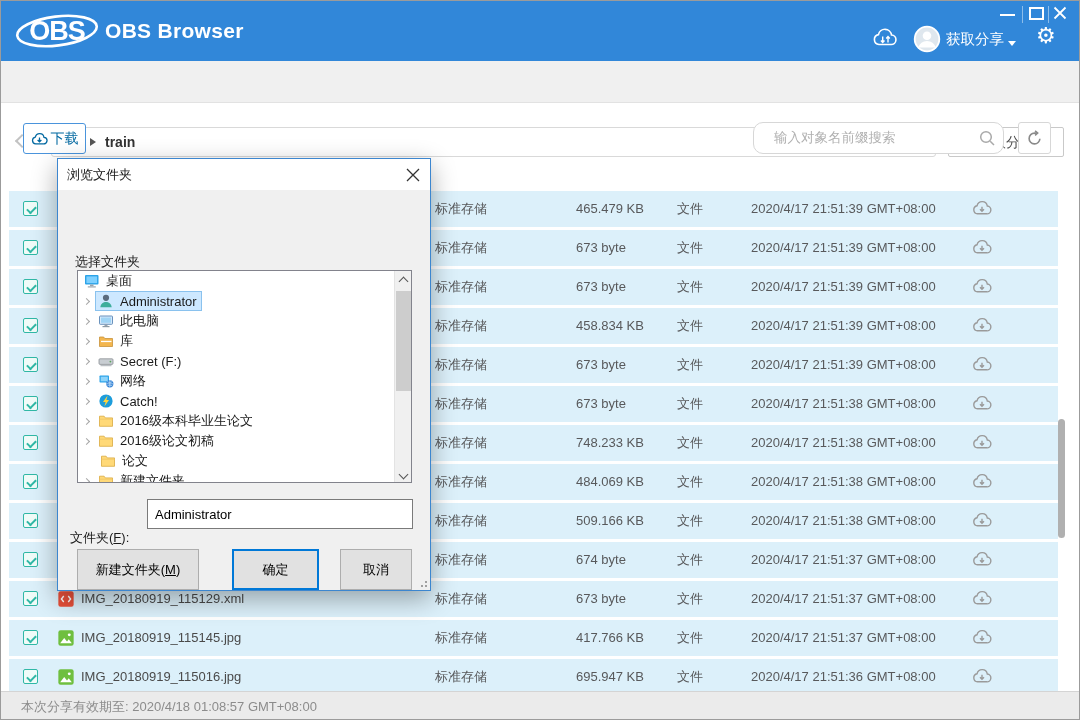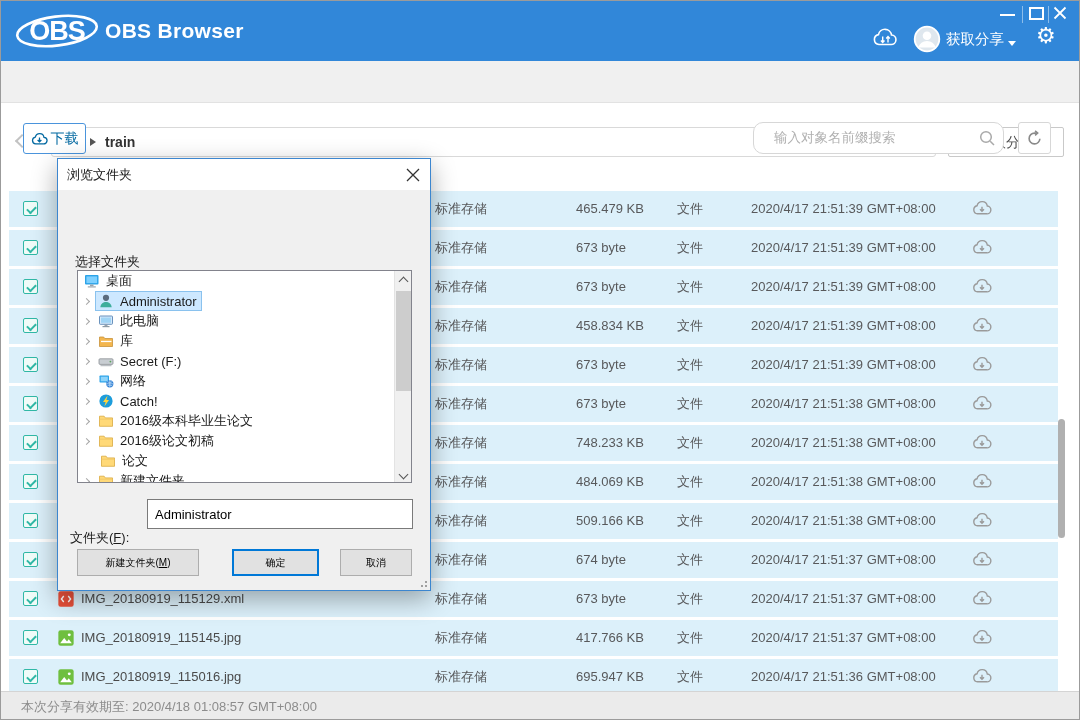--- a/index.html
+++ b/index.html
@@ -71,21 +71,21 @@
   .tic { width:16px; height:16px; flex:0 0 auto; }
   .tic svg { width:16px; height:16px; display:block; }
   .tlabel { margin-left:6px; font-size:13px; }
   .tscroll { position:absolute; right:0; top:0; width:17px; height:211px; background:#f0f0f0; border-left:1px solid #e3e3e3; }
   .tarrow { position:absolute; left:5px; width:7px; height:7px; border:solid #555; border-width:0 1.5px 1.5px 0; }
   .tarrow.up { top:7px; transform:rotate(-135deg); }
   .tarrow.down { bottom:4px; transform:rotate(45deg); }
   .tthumb { position:absolute; left:1px; top:20px; width:15px; height:100px; background:#cdcdcd; cursor:pointer; }
   .folder-label { position:absolute; left:12px; top:370px; }
   .folder-input { position:absolute; left:89px; top:340px; width:266px; height:30px; background:#fff; border:1px solid #7a7a7a; font-size:13px; padding:0 7px; font-family:inherit; color:#000; }
-  .dbtn { position:absolute; top:390px; height:27px; background:#e1e1e1; border:1px solid #adadad; font-size:10px; color:#000; text-align:center; font-family:inherit; cursor:pointer; }
+  .dbtn { position:absolute; top:390px; height:41px; background:#e1e1e1; border:1px solid #adadad; font-size:13px; color:#000; text-align:center; font-family:inherit; cursor:pointer; }
   .dbtn.newf { left:19px; width:122px; }
   .dbtn.ok { left:174px; width:87px; border:2px solid #0078d7; }
   .dbtn.cancel { left:282px; width:72px; }
   .grip { position:absolute; right:3px; bottom:3px; width:10px; height:10px; }
   .grip i { position:absolute; width:2px; height:2px; background:#a0a0a0; }
 
   
   .statusbar { position:absolute; left:0; top:690px; width:1080px; height:30px; background:#ebebeb; border-top:1px solid #d4d4d4; z-index:20; }
   .status-text { position:absolute; left:20px; top:0; line-height:29px; font-size:13px; color:#8c8c8c; }
   u { text-decoration:underline; }

